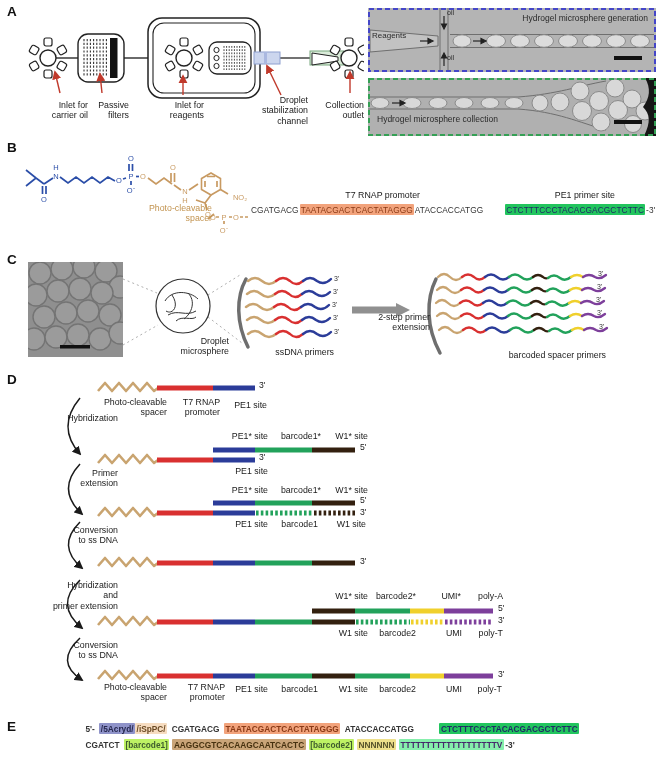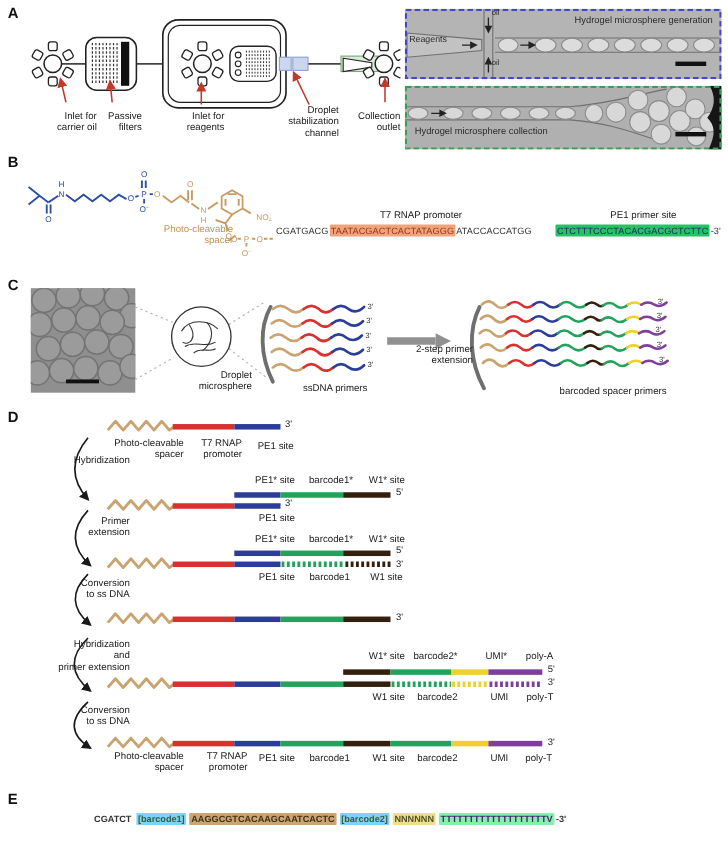--- a/index.html
+++ b/index.html
@@ -15,21 +15,21 @@
   .prime{position:absolute;font-size:8.6px;color:#1a1a1a;}
   .seq{position:absolute;font-size:8.3px;white-space:nowrap;color:#3a3a3a;letter-spacing:0.1px;}
   .seq span{padding:0.5px 1px;border-radius:1px;}
   .eseq{position:absolute;font-size:8.3px;font-weight:700;white-space:nowrap;color:#333;}
   .eseq span{padding:0.5px 1.5px;border-radius:1px;margin-right:3px;}
   .eseq span.tight{margin-right:0;}
   .hl-t7{background:#f2a37c;color:#8a3a16;}
   .hl-pe1{background:#22c55e;color:#1f2a66;margin-left:21px;}
   .hl-acryd{background:#8f93c9;color:#26284f;}
   .hl-ispc{background:#f6dcc0;color:#6b4a23;}
-  .hl-bc{background:#7dd3fc;color:#3f5d2e;}
+  .hl-bc{background:#bef264;color:#3f5d2e;}
   .hl-w1{background:#c9a478;color:#46310f;margin-top:24px;}
   .hl-umi{background:#eee08b;color:#55502a;}
   .hl-pt{background:#86efac;color:#45266b;text-align:right;}
   .plain{background:none;color:#333;padding:0;}
   svg{position:absolute;display:block;}
 </style>
 </head>
 <body>
 
 <div id="fig">
@@ -535,15 +535,16 @@
   <div class="prime" style="left:259px;top:380px;">3'</div>
   <div class="prime" style="left:360px;top:442px;">5'</div>
   <div class="prime" style="left:259px;top:452px;">3'</div>
   <div class="prime" style="left:360px;top:495px;">5'</div>
   <div class="prime" style="left:360px;top:507px;">3'</div>
   <div class="prime" style="left:360px;top:556px;">3'</div>
   <div class="prime" style="left:498px;top:603px;">5'</div>
   <div class="prime" style="left:498px;top:615px;">3'</div>
   <div class="prime" style="left:498px;top:669px;">3'</div>
 
+  <div class="eseq" style="left:84px;top:723px;"><span class="plain tight" style="margin-right:3px;">5'-</span><span class="hl-acryd tight">/5Acryd/</span><span class="hl-ispc">/iSpPC/</span><span class="plain">CGATGACG</span><span class="hl-t7">TAATACGACTCACTATAGGG</span><span class="plain">ATACCACCATGG</span><span class="hl-pe1 tight">CTCTTTCCCTACACGACGCTCTTC</span></div>
   <div class="eseq" style="left:84px;top:739px;"><span class="plain">CGATCT</span><span class="hl-bc">[barcode1]</span><span class="hl-w1">AAGGCGTCACAAGCAATCACTC</span><span class="hl-bc">[barcode2]</span><span class="hl-umi">NNNNNN</span><span class="hl-pt tight">TTTTTTTTTTTTTTTTTTTV</span><span class="plain tight">-3'</span></div>
 
 </div>
 
 </body></html>

